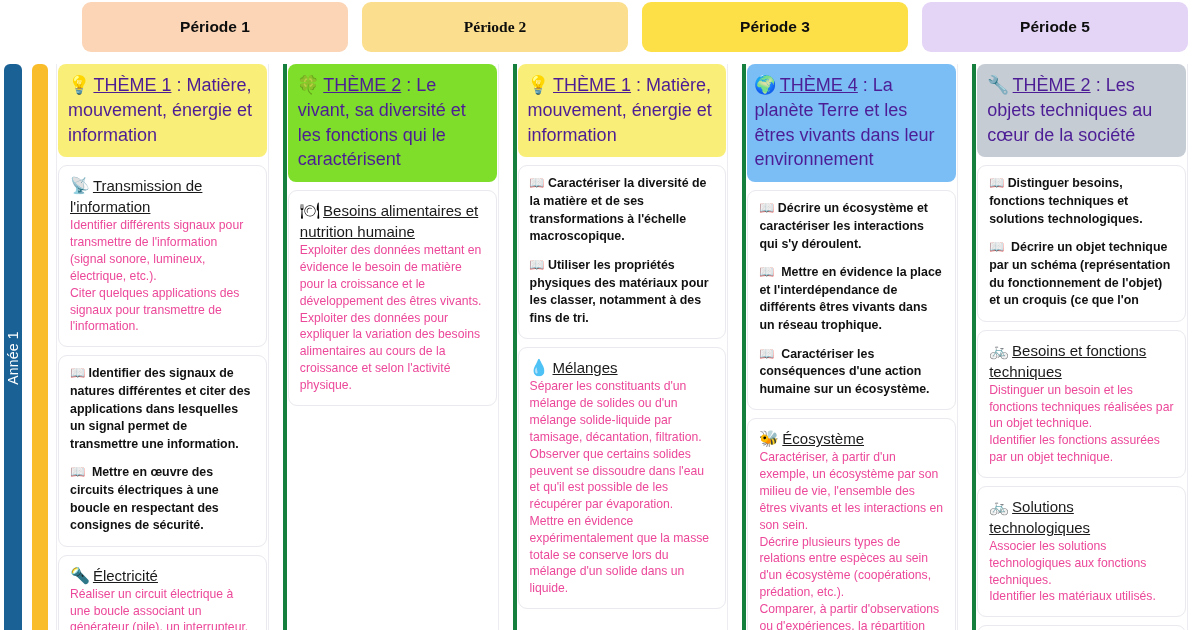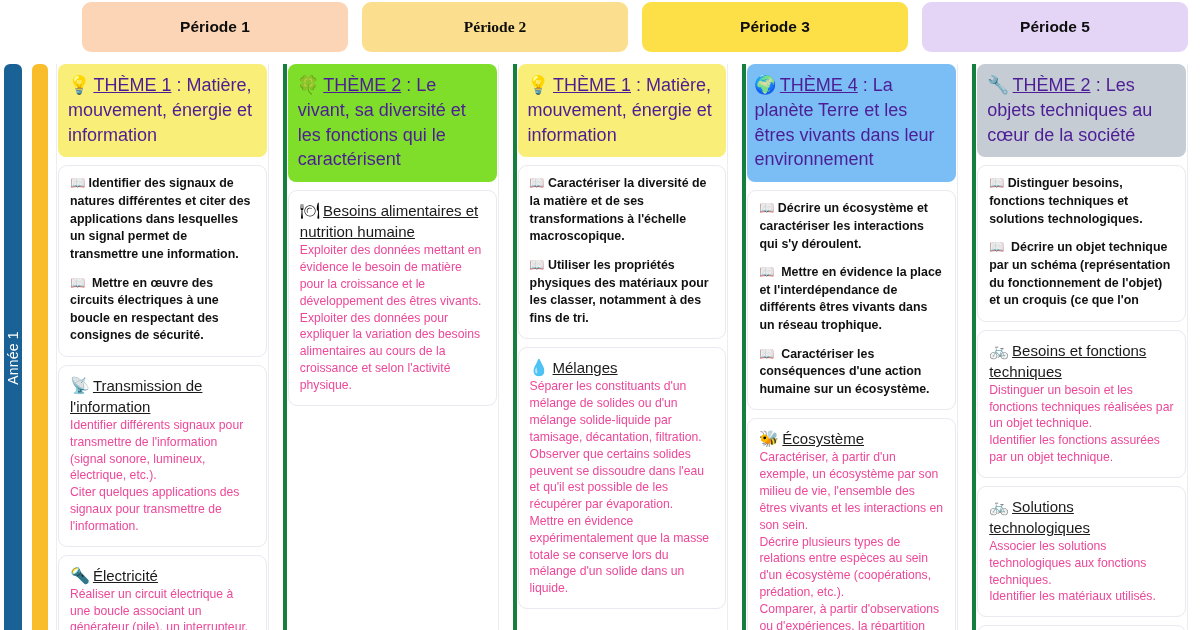--- a/index.html
+++ b/index.html
@@ -108,28 +108,28 @@
         <span>Période 3</span>
       </div>
       <div class="period-head" style="background: rgb(228, 213, 247);">
         <span>Période 5</span>
       </div>
     </div>
 
   <div class="cols">
       <div class="col">
         <div class="theme-card" style="background: rgb(249, 238, 119);"><span class="theme-icon">💡</span><span class="tname">THÈME 1</span><span> : Matière, mouvement, énergie et information</span></div>
-        <div class="card obj">
-          <p><span class="ico">📖</span><span>Identifier des signaux de natures différentes et citer des applications dans lesquelles un signal permet de transmettre une information.</span></p>
-          <p><span class="ico">📖</span><span> Mettre en œuvre des circuits électriques à une boucle en respectant des consignes de sécurité.</span></p>
-        </div>
         <div class="card comp">
           <div class="title-wrap"><span class="ico">📡</span><span class="title">Transmission de l'information</span></div>
           <div class="body"> Identifier différents signaux pour transmettre de l'information (signal sonore, lumineux, électrique, etc.).
  Citer quelques applications des signaux pour transmettre de l'information.</div>
+        </div>
+        <div class="card obj">
+          <p><span class="ico">📖</span><span>Identifier des signaux de natures différentes et citer des applications dans lesquelles un signal permet de transmettre une information.</span></p>
+          <p><span class="ico">📖</span><span> Mettre en œuvre des circuits électriques à une boucle en respectant des consignes de sécurité.</span></p>
         </div>
         <div class="card comp">
           <div class="title-wrap"><span class="ico">🔦</span><span class="title">Électricité</span></div>
           <div class="body">Réaliser un circuit électrique à une boucle associant un générateur (pile), un interrupteur, un ou deux récepteurs (lampes à incandescence) pour mettre en évidence la circulation du courant électrique.</div>
         </div>
       </div>
       <div class="col">
         <div class="theme-card" style="background: rgb(126, 222, 42);"><span class="theme-icon">🍀</span><span class="tname">THÈME 2</span><span> : Le vivant, sa diversité et les fonctions qui le caractérisent</span></div>
         <div class="card comp">
           <div class="title-wrap"><span class="ico">🍽</span><span class="title">Besoins alimentaires et nutrition humaine</span></div>

